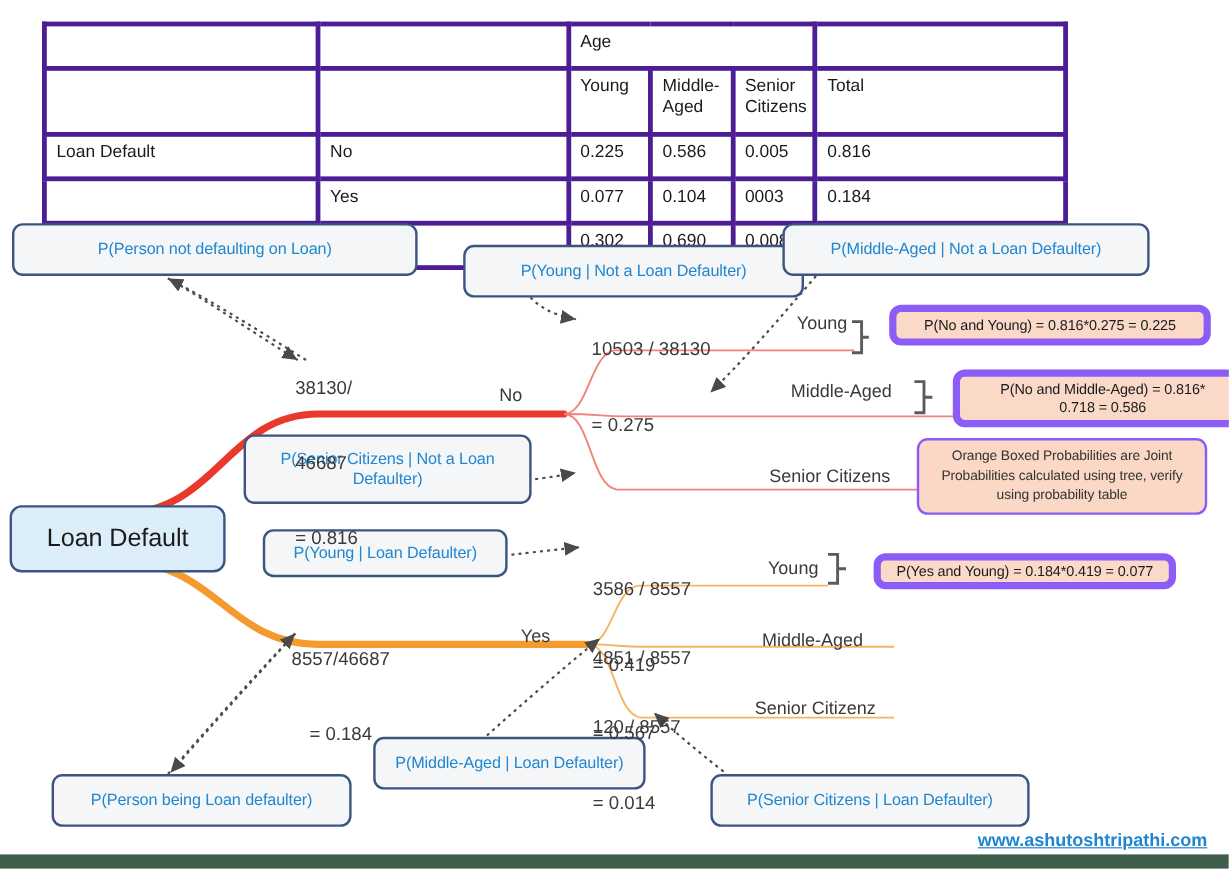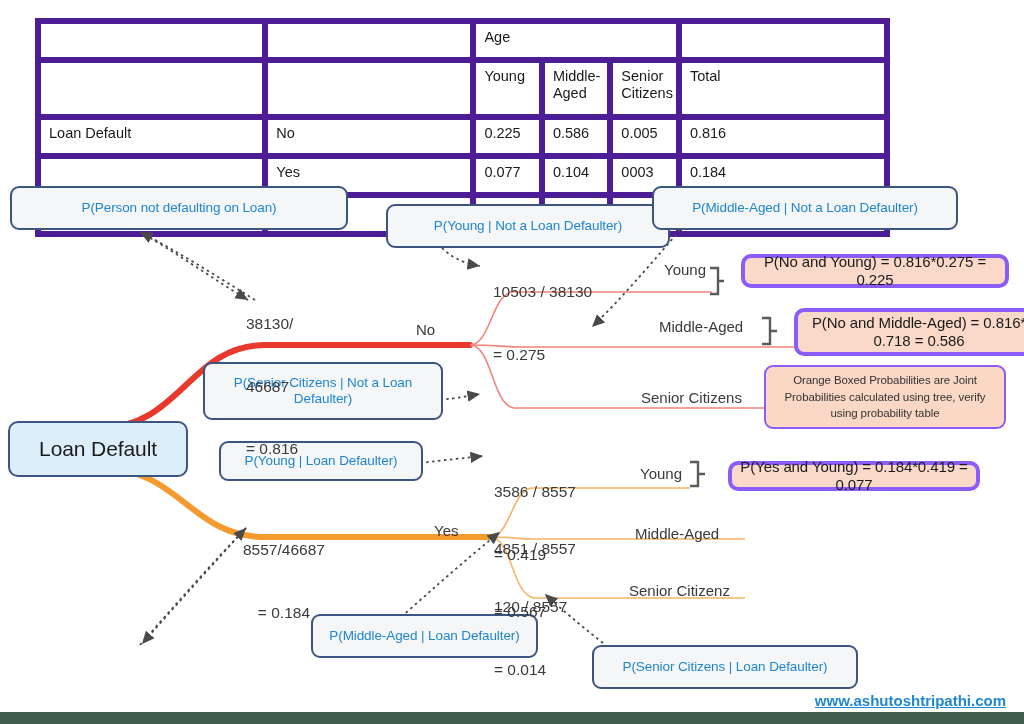--- a/index.html
+++ b/index.html
@@ -12,21 +12,21 @@
   #canvas{position:absolute;left:0;top:0;width:1024px;height:724px;}
   #svg-layer{position:absolute;left:0;top:0;width:1024px;height:724px;pointer-events:none;}
 
   
   .prob-table{
     position:absolute;left:35px;top:18px;width:855px;
     border-collapse:collapse;table-layout:fixed;
     font-size:14.5px;color:#1a1a1a;
   }
   .prob-table td{
-    border:6px solid #4c1d95;
+    border:4px solid #4c1d95;
     padding:5px 8px 6px 8px;
     vertical-align:top;
     line-height:1.15;
     height:14px;
   }
   .prob-table .c0{width:155px;}
   .prob-table .c1{width:140px;}
   .prob-table .c2{width:138px;}
   .prob-table .c3{width:142px;}
   .prob-table .c4{width:140px;}
@@ -53,23 +53,23 @@
   }
   .node.root{
     background:#ddeefb;
     color:#1b1b1b;
     font-size:21px;
     border-color:#3b5580;
     border-radius:10px;
   }
   .node.orange{
     background:#fad9c8;
-    border:4px solid #8b5cf6;
+    border:6px solid #8b5cf6;
     color:#1b1b1b;
-    font-size:15px;
+    font-size:12px;
     border-radius:10px;
   }
   .node.orange-note{
     background:#fbd8c5;
     border:2px solid #8b5cf6;
     color:#333333;
     font-size:11.5px;
     text-align:center;
     justify-content:flex-start;
     line-height:1.45;
@@ -203,20 +203,23 @@
   </div>
 
   <div class="node" style="left:203px;top:362px;width:240px;height:58px;">
     <span>P(Senior Citizens | Not a Loan Defaulter)</span>
   </div>
 
   <div class="node" style="left:219px;top:441px;width:204px;height:40px;">
     <span>P(Young | Loan Defaulter)</span>
   </div>
 
+  <div class="node" style="left:43px;top:645px;width:250px;height:44px;">
+    <span>P(Person being Loan defaulter)</span>
+  </div>
 
   <div class="node" style="left:311px;top:614px;width:227px;height:44px;">
     <span>P(Middle-Aged | Loan Defaulter)</span>
   </div>
 
   <div class="node" style="left:592px;top:645px;width:266px;height:44px;">
     <span>P(Senior Citizens | Loan Defaulter)</span>
   </div>
 
   <div class="node orange" style="left:741px;top:254px;width:268px;height:34px;">

